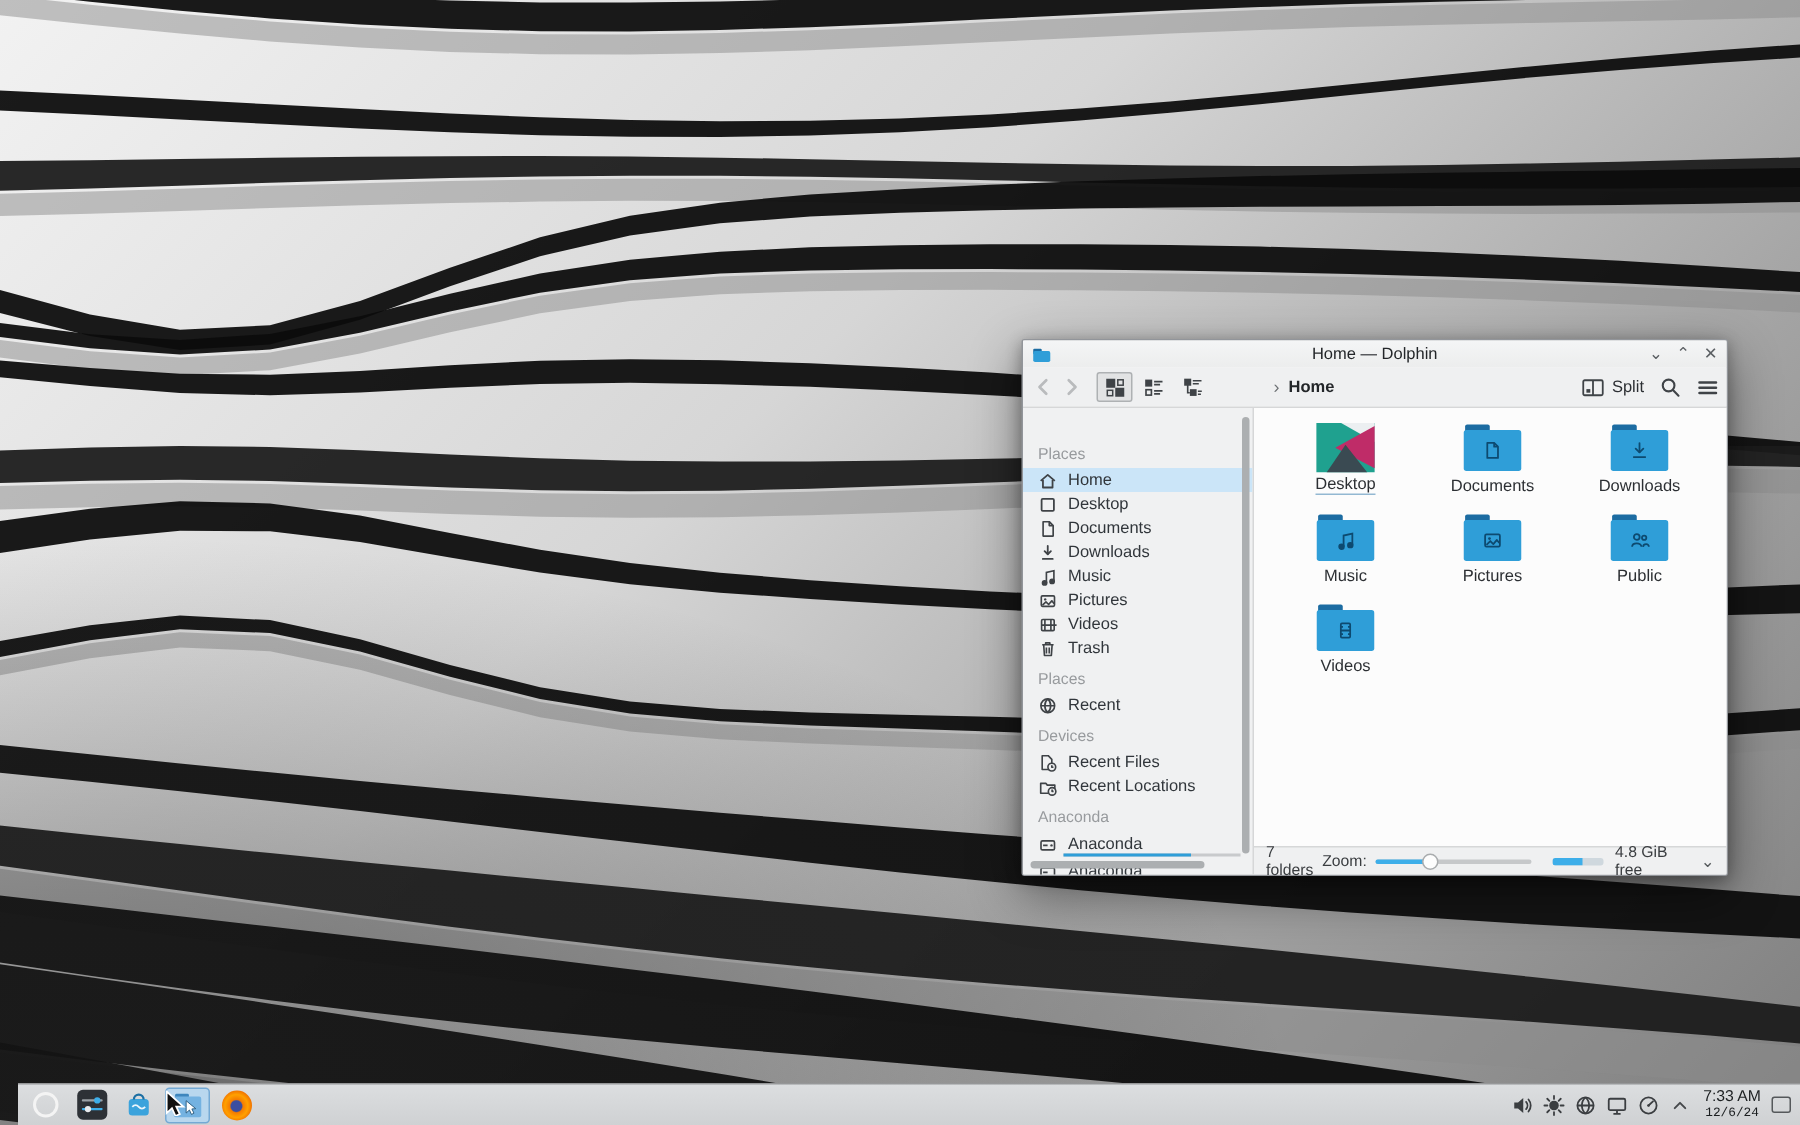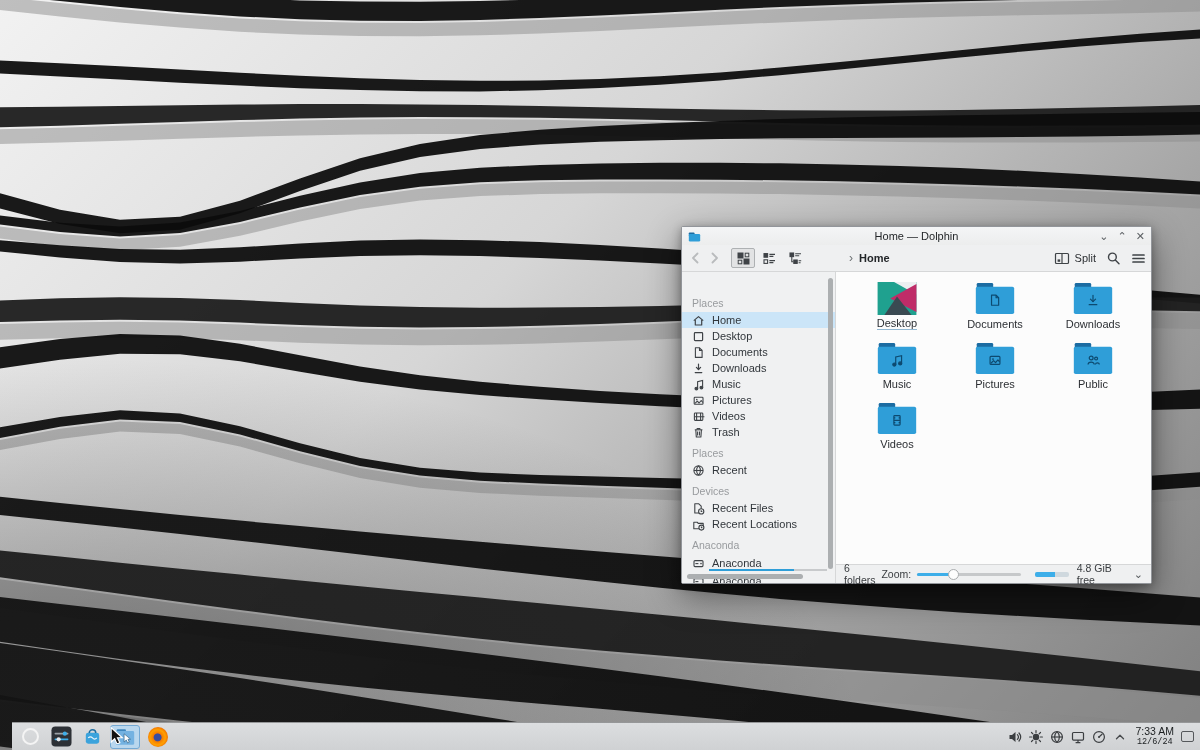--- a/index.html
+++ b/index.html
@@ -576,21 +576,21 @@
             <rect x="3" y="2" width="18" height="9" rx="1.5" fill="#1c6ca2"></rect>
             <rect x="2" y="6" width="42" height="30" rx="2" fill="#2f9ed8"></rect>
             <use href="#g-film" x="15" y="13" width="16" height="16"></use>
           </svg>
           <span class="flabel">Videos</span>
         </div>
 
       </div>
 
       <div class="statusbar">
-        <span>6 folders</span>
+        <span>7 folders</span>
         <div class="flex1"></div>
         <span>Zoom:</span>
         <div class="zoomslider">
           <div class="ztrack">
               <div class="zfill"></div>
             </div>
           <div class="zhandle"></div>
         </div>
         <div class="capbar">
             <div class="capfill"></div>

